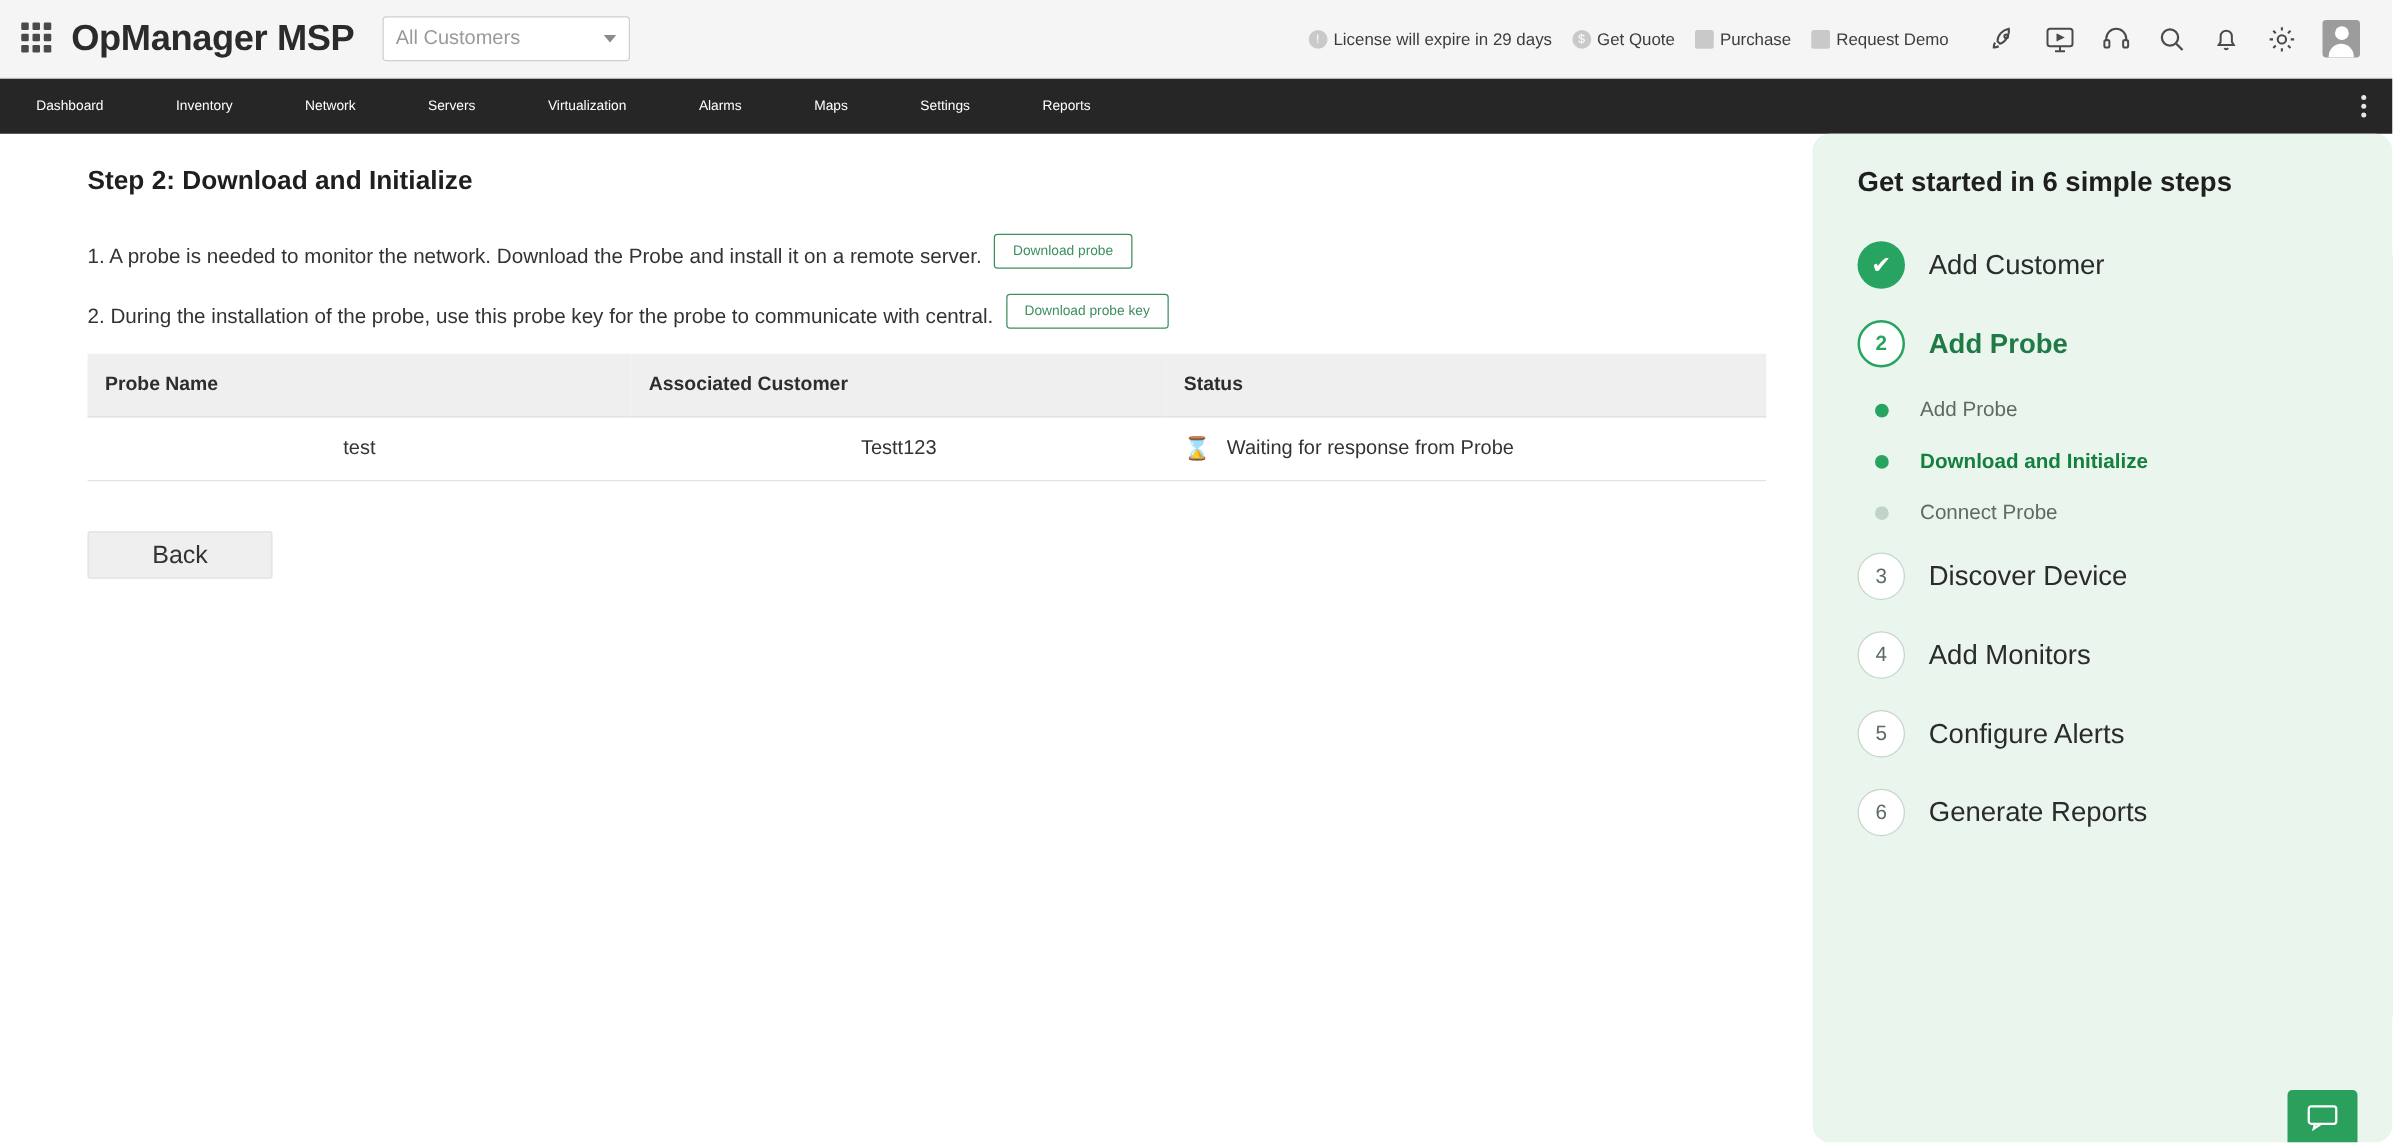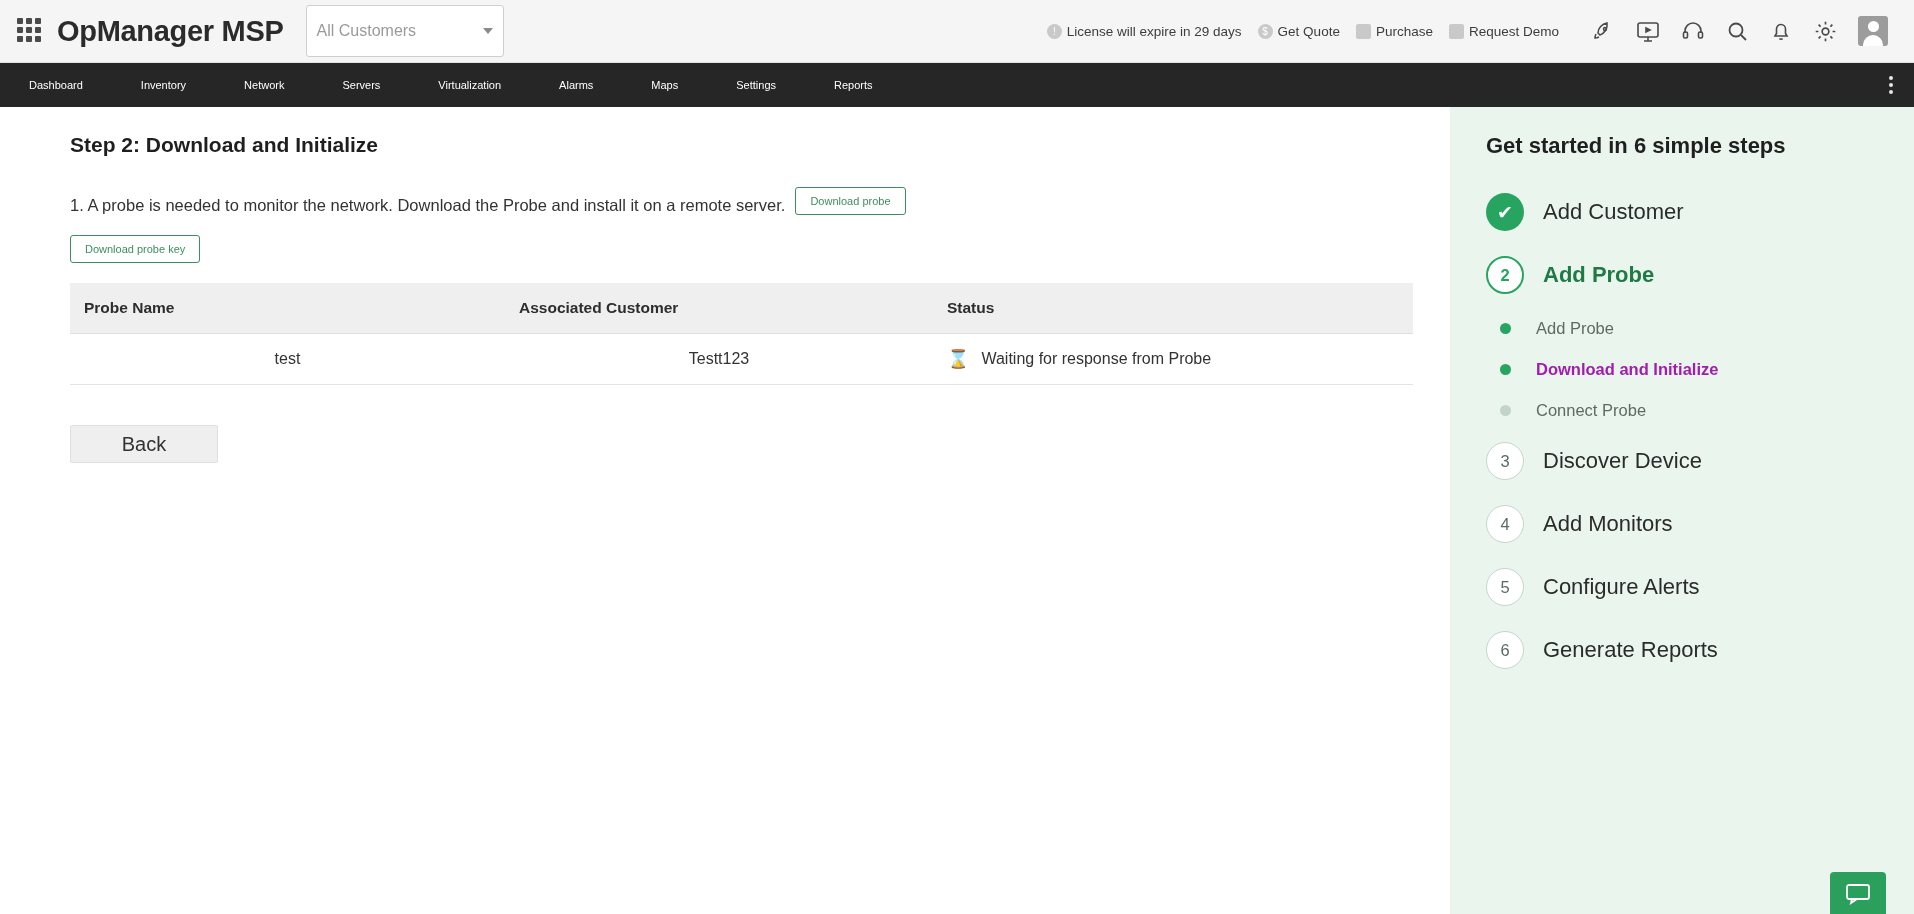--- a/index.html
+++ b/index.html
@@ -35,21 +35,21 @@
   .brand {
     font-size: 29px;
     font-weight: bold;
     color: #2b2b2b;
     letter-spacing: -0.3px;
     margin-right: 22px;
     white-space: nowrap;
   }
   .customer-select {
     width: 198px;
-    height: 52px;
+    height: 36px;
     border: 1px solid #cfcfcf;
     background: #fff;
     border-radius: 3px;
     display: flex;
     align-items: center;
     padding: 0 10px;
     color: #9a9a9a;
     font-size: 16px;
     position: relative;
     cursor: pointer;
@@ -228,20 +228,21 @@
     cursor: pointer;
     font-family: "Liberation Sans", sans-serif;
   }
 
   
   .sidepanel {
     flex: 1 1 auto;
     background: #eaf5ee;
     padding: 26px 30px 0 36px;
     position: relative;
+    border-radius: 14px;
   }
   .side-title {
     font-size: 22px;
     font-weight: bold;
     color: #1f1f1f;
     margin: 0 0 34px 0;
   }
   .steps { list-style: none; margin: 0; padding: 0; }
   .step-item {
     display: flex;
@@ -274,21 +275,21 @@
     cursor: pointer;
   }
   .dot {
     width: 11px; height: 11px; border-radius: 50%;
     background: #27a45f;
     flex: 0 0 11px;
     margin-left: 3px;
   }
   .dot.muted { background: #c2d4c8; }
   .substep-label { font-size: 16.5px; color: #5e6b62; }
-  .substep.active .substep-label { color: #a21caf; font-weight: bold; }
+  .substep.active .substep-label { color: #15803d; font-weight: bold; }
 
   .chat-fab {
     position: absolute;
     right: 28px;
     bottom: 0;
     width: 56px; height: 42px;
     background: #2aa05c;
     border-radius: 4px 4px 0 0;
     display: flex;
     align-items: center;
@@ -404,20 +405,21 @@
 
   <div class="main">
     <h1 class="page-title">Step 2: Download and Initialize</h1>
 
     <div class="step-line">
       <span class="txt">1. A probe is needed to monitor the network. Download the Probe and install it on a remote server.</span>
       <button class="btn-outline">Download probe</button>
     </div>
 
     <div class="step-line">
+      <span class="txt">2. During the installation of the probe, use this probe key for the probe to communicate with central.</span>
       <button class="btn-outline">Download probe key</button>
     </div>
 
     <table class="probe-table">
       <thead>
         <tr>
           <th class="col-1">Probe Name</th>
           <th class="col-2">Associated Customer</th>
           <th class="col-3">Status</th>
         </tr>

